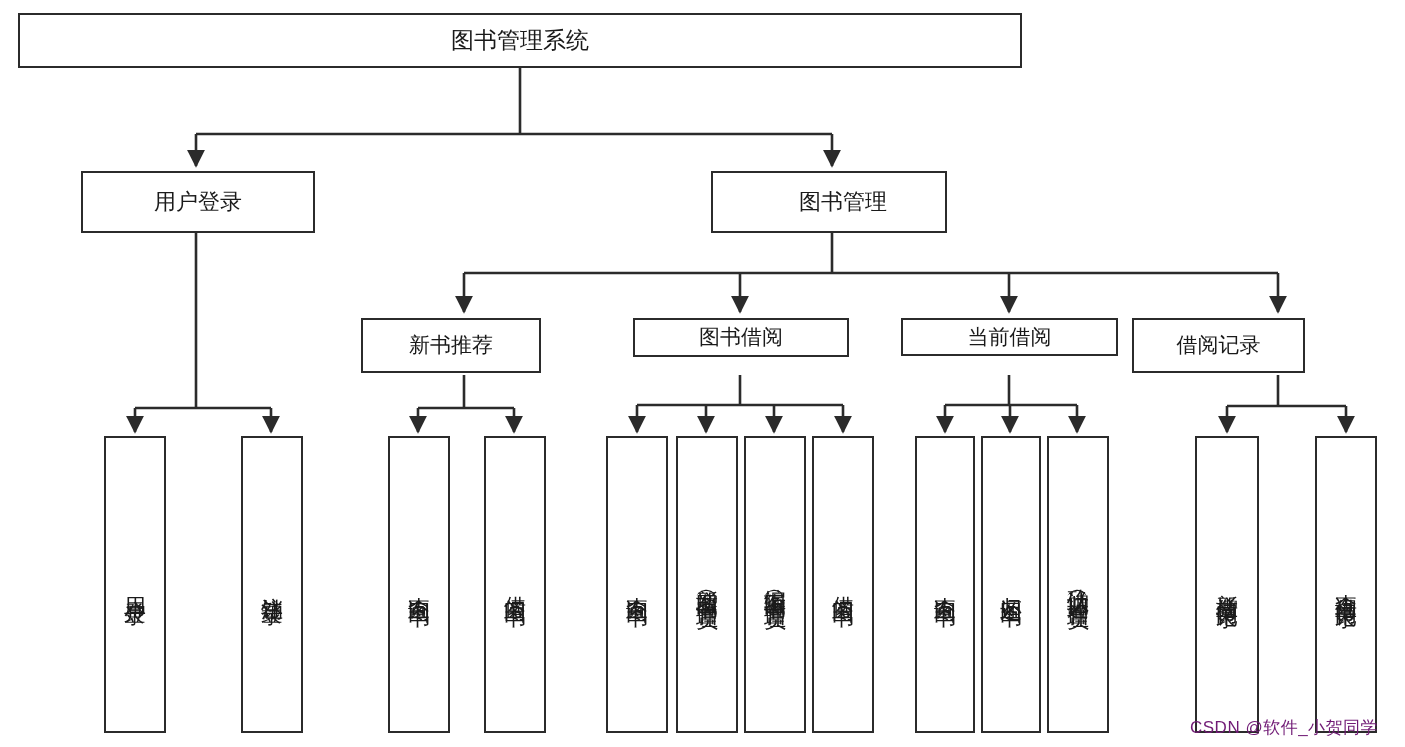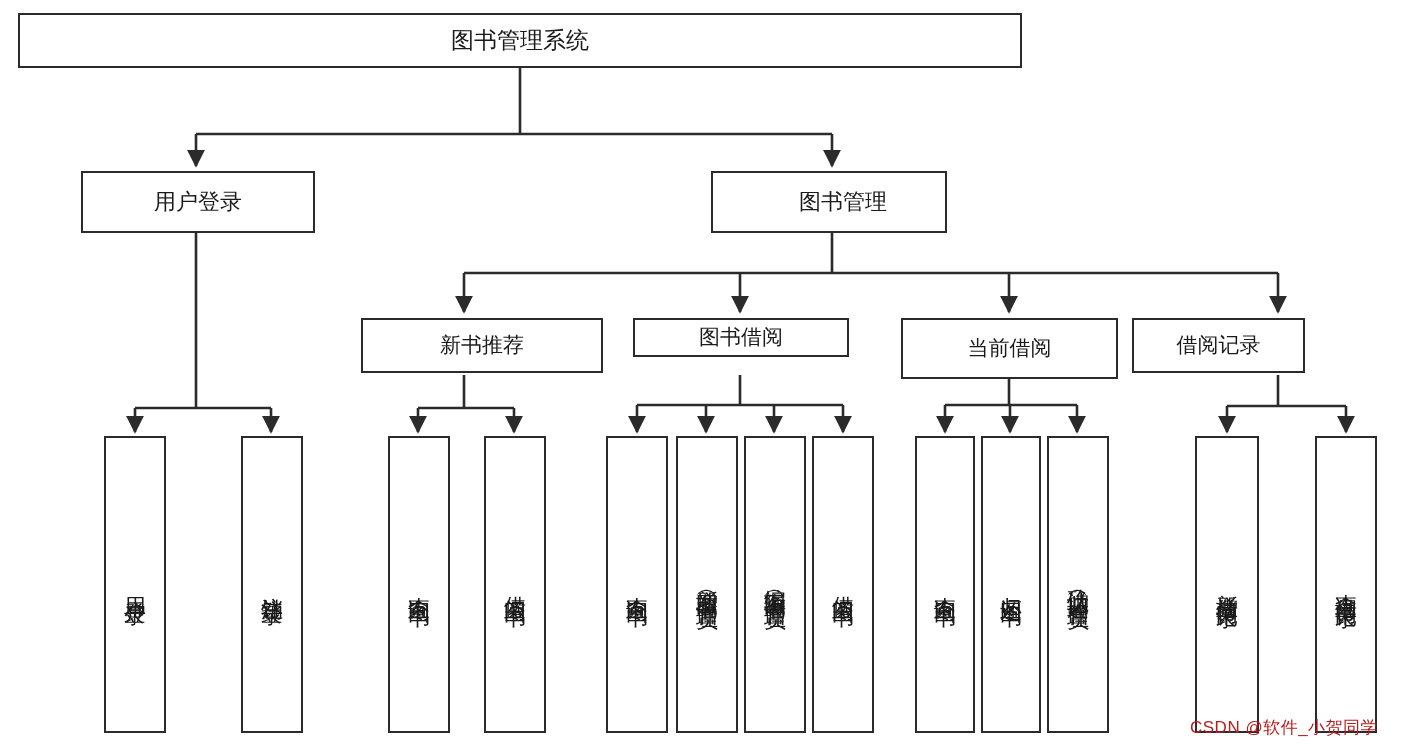--- a/index.html
+++ b/index.html
@@ -55,21 +55,21 @@
   .node.leaf .label {
     writing-mode: vertical-rl;
     text-orientation: upright;
     font-size: 22px;
     letter-spacing: 3px;
     line-height: 1;
     white-space: nowrap;
   }
   .watermark {
     position: absolute;
-    color: #b91c1c;
+    color: #701a75;
     font-size: 17px;
     letter-spacing: 0.5px;
     z-index: 3;
     white-space: nowrap;
     font-family: "Liberation Sans", "DejaVu Sans", sans-serif;
   }
 </style>
 </head>
 <body>
 
@@ -130,27 +130,27 @@
     <span class="label">图书管理系统</span>
   </div>
 
   <div class="node lvl2" style="left:81px; top:171px; width:234px; height:62px;">
     <span class="label">用户登录</span>
   </div>
   <div class="node lvl2" style="left:711px; top:171px; width:236px; height:62px;padding-left:28px;">
     <span class="label">图书管理</span>
   </div>
 
-  <div class="node lvl3" style="left:361px; top:318px; width:242px; height:55px;">
+  <div class="node lvl3" style="left:361px; top:318px; width:180px; height:55px;">
     <span class="label">新书推荐</span>
   </div>
   <div class="node lvl3" style="left:633px; top:318px; width:216px; height:39px;">
     <span class="label">图书借阅</span>
   </div>
-  <div class="node lvl3" style="left:901px; top:318px; width:217px; height:61px;">
+  <div class="node lvl3" style="left:901px; top:318px; width:217px; height:38px;">
     <span class="label">当前借阅</span>
   </div>
   <div class="node lvl3" style="left:1132px; top:318px; width:173px; height:55px;">
     <span class="label">借阅记录</span>
   </div>
 
   <div class="node leaf" style="left:104px; top:436px; width:62px; height:297px;">
     <span class="label">用户登录</span>
   </div>
   <div class="node leaf" style="left:241px; top:436px; width:62px; height:297px;">

